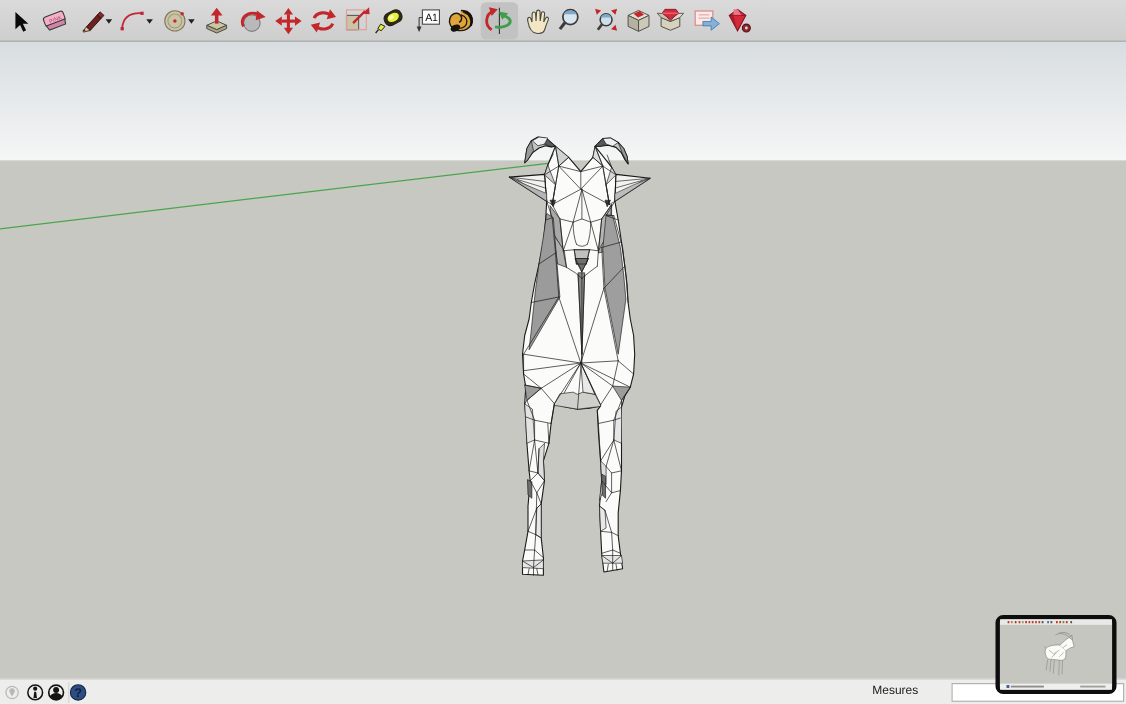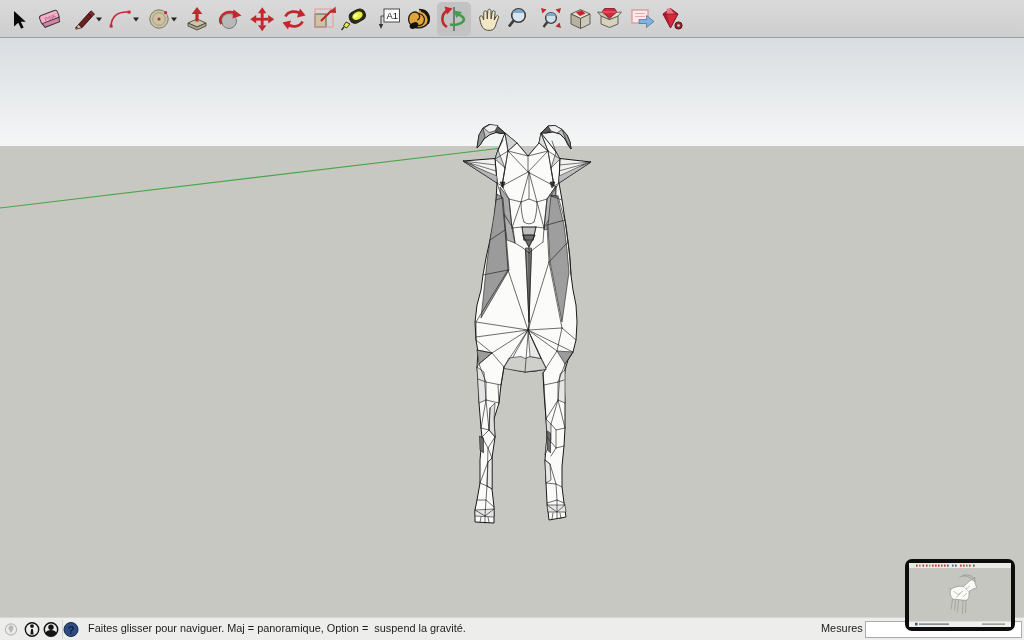--- a/index.html
+++ b/index.html
@@ -1,20 +1,20 @@
 <!DOCTYPE html>
 <html><head><meta charset="utf-8"><style>
 html,body{margin:0;padding:0;width:1024px;height:640px;overflow:hidden;background:#c8c8c2;font-family:"Liberation Sans",sans-serif;}
 #toolbar{position:absolute;left:0;top:0;width:1024px;height:38px;background:linear-gradient(#dadada,#cecece);border-bottom:1px solid #9e9e9e;box-sizing:border-box;}
 #sky{position:absolute;left:0;top:38px;width:1024px;height:108px;background:linear-gradient(#d8dde1,#f5f6f6);}
 #ground{position:absolute;left:0;top:146px;width:1024px;height:471px;background:#c8c8c2;}
 #scene{position:absolute;left:0;top:0;width:1024px;height:640px;}
 #status{position:absolute;left:0;top:617px;width:1024px;height:23px;background:#ededec;border-top:1px solid #d6d5d3;box-sizing:border-box;}
 #stxt{position:absolute;left:88px;top:4px;font-size:10.9px;color:#1c1c1c;}
-#mes{position:absolute;left:821px;top:4px;font-size:10.9px;color:#1c1c1c;}
+#mes{position:absolute;left:793px;top:4px;font-size:10.9px;color:#1c1c1c;}
 #mbox{position:absolute;left:865px;top:3px;width:155px;height:15px;background:#fff;border:1px solid #ababab;}
 #preview{position:absolute;left:905px;top:559px;width:102px;height:64px;background:#c6c6c1;border:4px solid #0d0d0d;border-radius:7px;}
 </style></head>
 <body>
 <div id="toolbar"><svg width="1024" height="38" viewBox="0 0 1024 38">
 
 <rect x="437" y="2" width="34" height="34" rx="5" fill="#c2c2c2"></rect>
 
 <path d="M14,11 L14,26.5 L18.3,22.8 L21.1,28.8 L23.7,27.6 L20.8,21.7 L25.8,21.7 Z" fill="#0a0a0a"></path>
 
@@ -260,21 +260,20 @@
     <circle cx="32" cy="11.5" r="6.7" fill="none" stroke="#141414" stroke-width="1.4"></circle>
     <circle cx="32" cy="8.1" r="1.9" fill="#141414"></circle>
     <polygon points="30.4,16.6 33.6,16.6 32.9,10.9 31.1,10.9" fill="#141414"></polygon>
     <circle cx="51" cy="11.5" r="6.7" fill="none" stroke="#141414" stroke-width="1.5"></circle>
     <circle cx="51" cy="9.2" r="2.7" fill="#141414"></circle>
     <path d="M45.3,15.2 A6.2,5.4 0 0 1 56.7,15.2 A6.9,6.9 0 0 1 45.3,15.2 Z" fill="#141414"></path>
     <circle cx="71" cy="11.5" r="7" fill="#2e4d80" stroke="#15284a" stroke-width="1"></circle>
     <text x="71" y="16" font-size="11.5" font-weight="bold" fill="#0d1f42" text-anchor="middle" font-family="Liberation Sans">?</text>
   </svg>
   <div style="position:absolute;left:62px;top:2px;width:1px;height:19px;background:#d4d4d2"></div>
-  <div id="stxt">Faites glisser pour naviguer. Maj = panoramique, Option =&nbsp; suspend la gravité.</div>
   <div id="mes">Mesures</div>
   <div id="mbox"></div>
 </div>
 <div id="preview"><svg width="102" height="64" viewBox="0 0 102 64">
   <rect x="0" y="0" width="102" height="64" fill="#c6c6c1"></rect>
   <rect x="0" y="0" width="102" height="5" fill="#e9e9e7"></rect>
   <g>
     <rect x="7" y="1.6" width="1.6" height="2" fill="#c0392b"></rect>
         <rect x="10" y="1.6" width="1.6" height="2" fill="#d46a6a"></rect>
         <rect x="13.5" y="1.6" width="1.6" height="2" fill="#8a4a2a"></rect>

